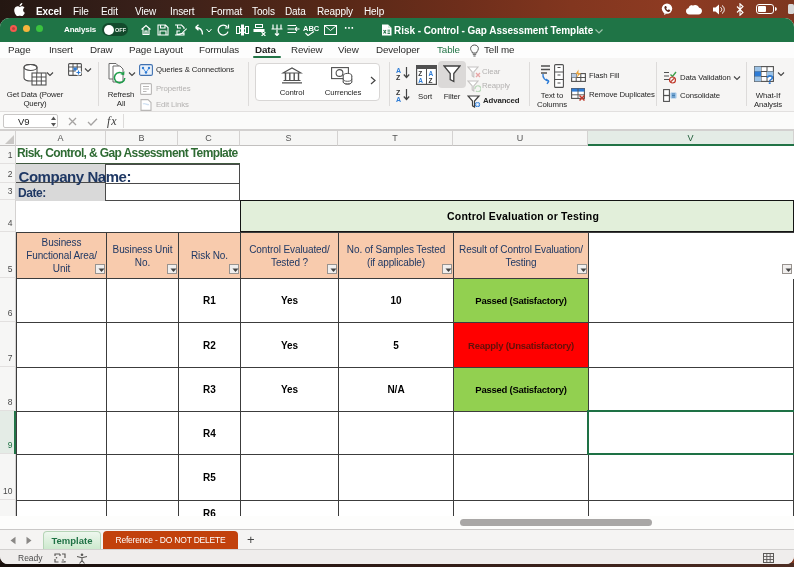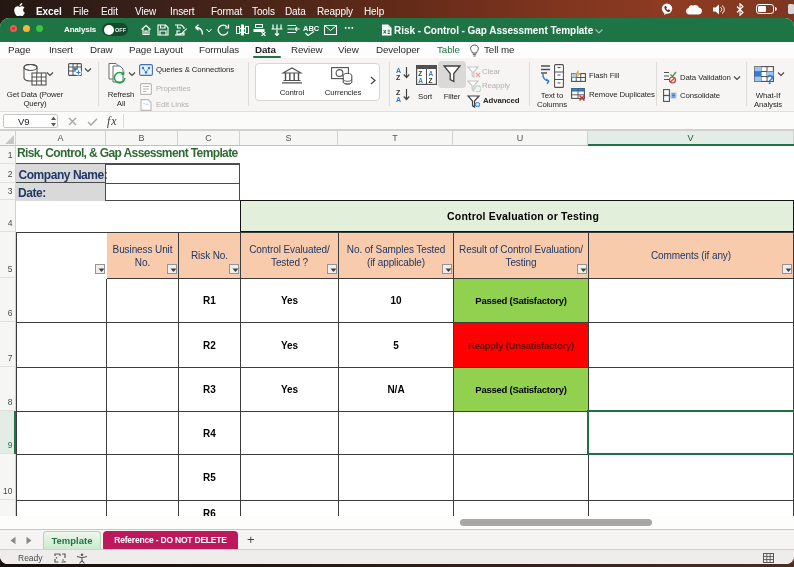--- a/index.html
+++ b/index.html
@@ -420,34 +420,34 @@
       </div>
     <div class="rowhdr" style="top:370px;height:44px"></div>
 
     <div class="abs" style="left:17px;top:15.5px;font-weight:bold;font-size:12px;letter-spacing:-0.62px;color:#2e6b33;white-space:nowrap">Risk, Control, &amp; Gap Assessment Template</div>
     <div class="abs" style="left:16px;top:32.5px;width:224px;height:1.5px;background:#41593f"></div>
 
     <div class="abs" style="left:16px;top:34px;width:224px;height:37px;border:1px solid #4a4a4a"></div>
     <div class="abs" style="left:16px;top:34px;width:89.5px;height:19px;background:#d9d9d9;border-right:1px solid #4a4a4a;border-bottom:1px solid #4a4a4a"></div>
     <div class="abs" style="left:16px;top:53px;width:89.5px;height:17.5px;background:#d9d9d9;border-right:1px solid #4a4a4a"></div>
     <div class="abs" style="left:105.5px;top:52.5px;width:134.5px;height:1px;background:#4a4a4a"></div>
-    <div class="abs" style="left:18.5px;top:38px;font-weight:bold;font-size:12px;letter-spacing:-0.45px;color:#1f3864">Company Name:</div>
+    <div class="abs" style="left:18.5px;top:38px;font-weight:bold;font-size:15px;letter-spacing:-0.45px;color:#1f3864">Company Name:</div>
     <div class="abs" style="left:18px;top:56px;font-weight:bold;font-size:12px;letter-spacing:-0.45px;color:#1f3864">Date:</div>
 
     <div class="abs" style="left:240px;top:70px;width:554px;height:32px;background:#e2efda;border:1.5px solid #141414;display:flex;align-items:center;justify-content:center;font-weight:bold;font-size:10.5px;letter-spacing:0.2px;color:#000;padding-left:12px">Control Evaluation or Testing</div>
 
     <div class="abs" style="left:16px;top:102px;width:1px;height:284px;background:#3c3c3c"></div>
     <div class="abs" style="left:16px;top:102px;width:778px;height:1px;background:#3c3c3c"></div>
 
+    <div class="hc" style="left:17px;top:103px;width:90px;height:46px">Business<br>Functional Area/<br>Unit</div>
     <div class="hc" style="left:107px;top:103px;width:72px;height:46px">Business Unit<br>No.</div>
     <div class="hc" style="left:179px;top:103px;width:62px;height:46px">Risk No.</div>
     <div class="hc" style="left:241px;top:103px;width:98px;height:46px">Control Evaluated/<br>Tested ?</div>
     <div class="hc" style="left:339px;top:103px;width:115px;height:46px">No. of Samples Tested<br>(if applicable)</div>
     <div class="hc" style="left:454px;top:103px;width:135px;height:46px">Result of Control Evaluation/<br>Testing</div>
-    <div class="hc" style="left:589px;top:103px;width:205px;height:46px">Comments (if any)</div>
     <div class="dd" style="left:95px;top:134px">
         <svg width="7" height="5" viewBox="0 0 7 5">
           <path d="M0.5 0.5 L3.5 4 L6.5 0.5 Z" fill="#444"></path>
         </svg>
       </div>
     <div class="dd" style="left:167px;top:134px">
         <svg width="7" height="5" viewBox="0 0 7 5">
           <path d="M0.5 0.5 L3.5 4 L6.5 0.5 Z" fill="#444"></path>
         </svg>
       </div>
@@ -526,21 +526,21 @@
       <div id="hthumb"></div>
     </div>
   <div id="sheettabs">
     <svg class="abs" style="left:9px;top:6px" width="8" height="9" viewBox="0 0 8 9">
         <path d="M6.5 0.8 L1.5 4.5 L6.5 8.2 Z" fill="#8a8886"></path>
       </svg>
     <svg class="abs" style="left:25px;top:6px" width="8" height="9" viewBox="0 0 8 9">
         <path d="M1.5 0.8 L6.5 4.5 L1.5 8.2 Z" fill="#8a8886"></path>
       </svg>
     <div class="abs" style="left:43px;top:1px;width:58px;height:19px;background:linear-gradient(#eef7ee,#cbe8cc);border:1px solid #b5d4b6;border-bottom:none;border-radius:4px 4px 0 0;color:#217346;font-weight:bold;font-size:9.5px;text-align:center;line-height:18px">Template</div>
-    <div class="abs" style="left:103px;top:1px;width:135px;height:19px;background:#be185d;border-radius:4px 4px 0 0;color:#fff;font-weight:bold;font-size:8.5px;letter-spacing:-0.2px;text-align:center;line-height:19px">Reference - DO NOT DELETE</div>
+    <div class="abs" style="left:103px;top:1px;width:135px;height:19px;background:#c2410c;border-radius:4px 4px 0 0;color:#fff;font-weight:normal;font-size:8.5px;letter-spacing:-0.2px;text-align:center;line-height:19px">Reference - DO NOT DELETE</div>
     <div class="abs" style="left:247px;top:2px;font-size:13px;color:#444">+</div>
   </div>
   <div id="statusbar">
     <span class="abs" style="left:18px;top:3px">Ready</span>
     <svg class="abs" style="left:54px;top:3px" width="12" height="10" viewBox="0 0 12 10">
         <path d="M1 3 V1 H6 M6 1 V3 M1 6 V9 H4.5 M8 1 H11 V5 M11 8 V9 H7.5" stroke="#5a5856" stroke-width="1.2" fill="none"></path>
         <circle cx="2.5" cy="4.8" r="0.8" fill="#5a5856"></circle>
         <circle cx="9" cy="7" r="0.8" fill="#5a5856"></circle>
       </svg>
     <svg class="abs" style="left:76px;top:2.5px" width="12" height="11" viewBox="0 0 12 11">

